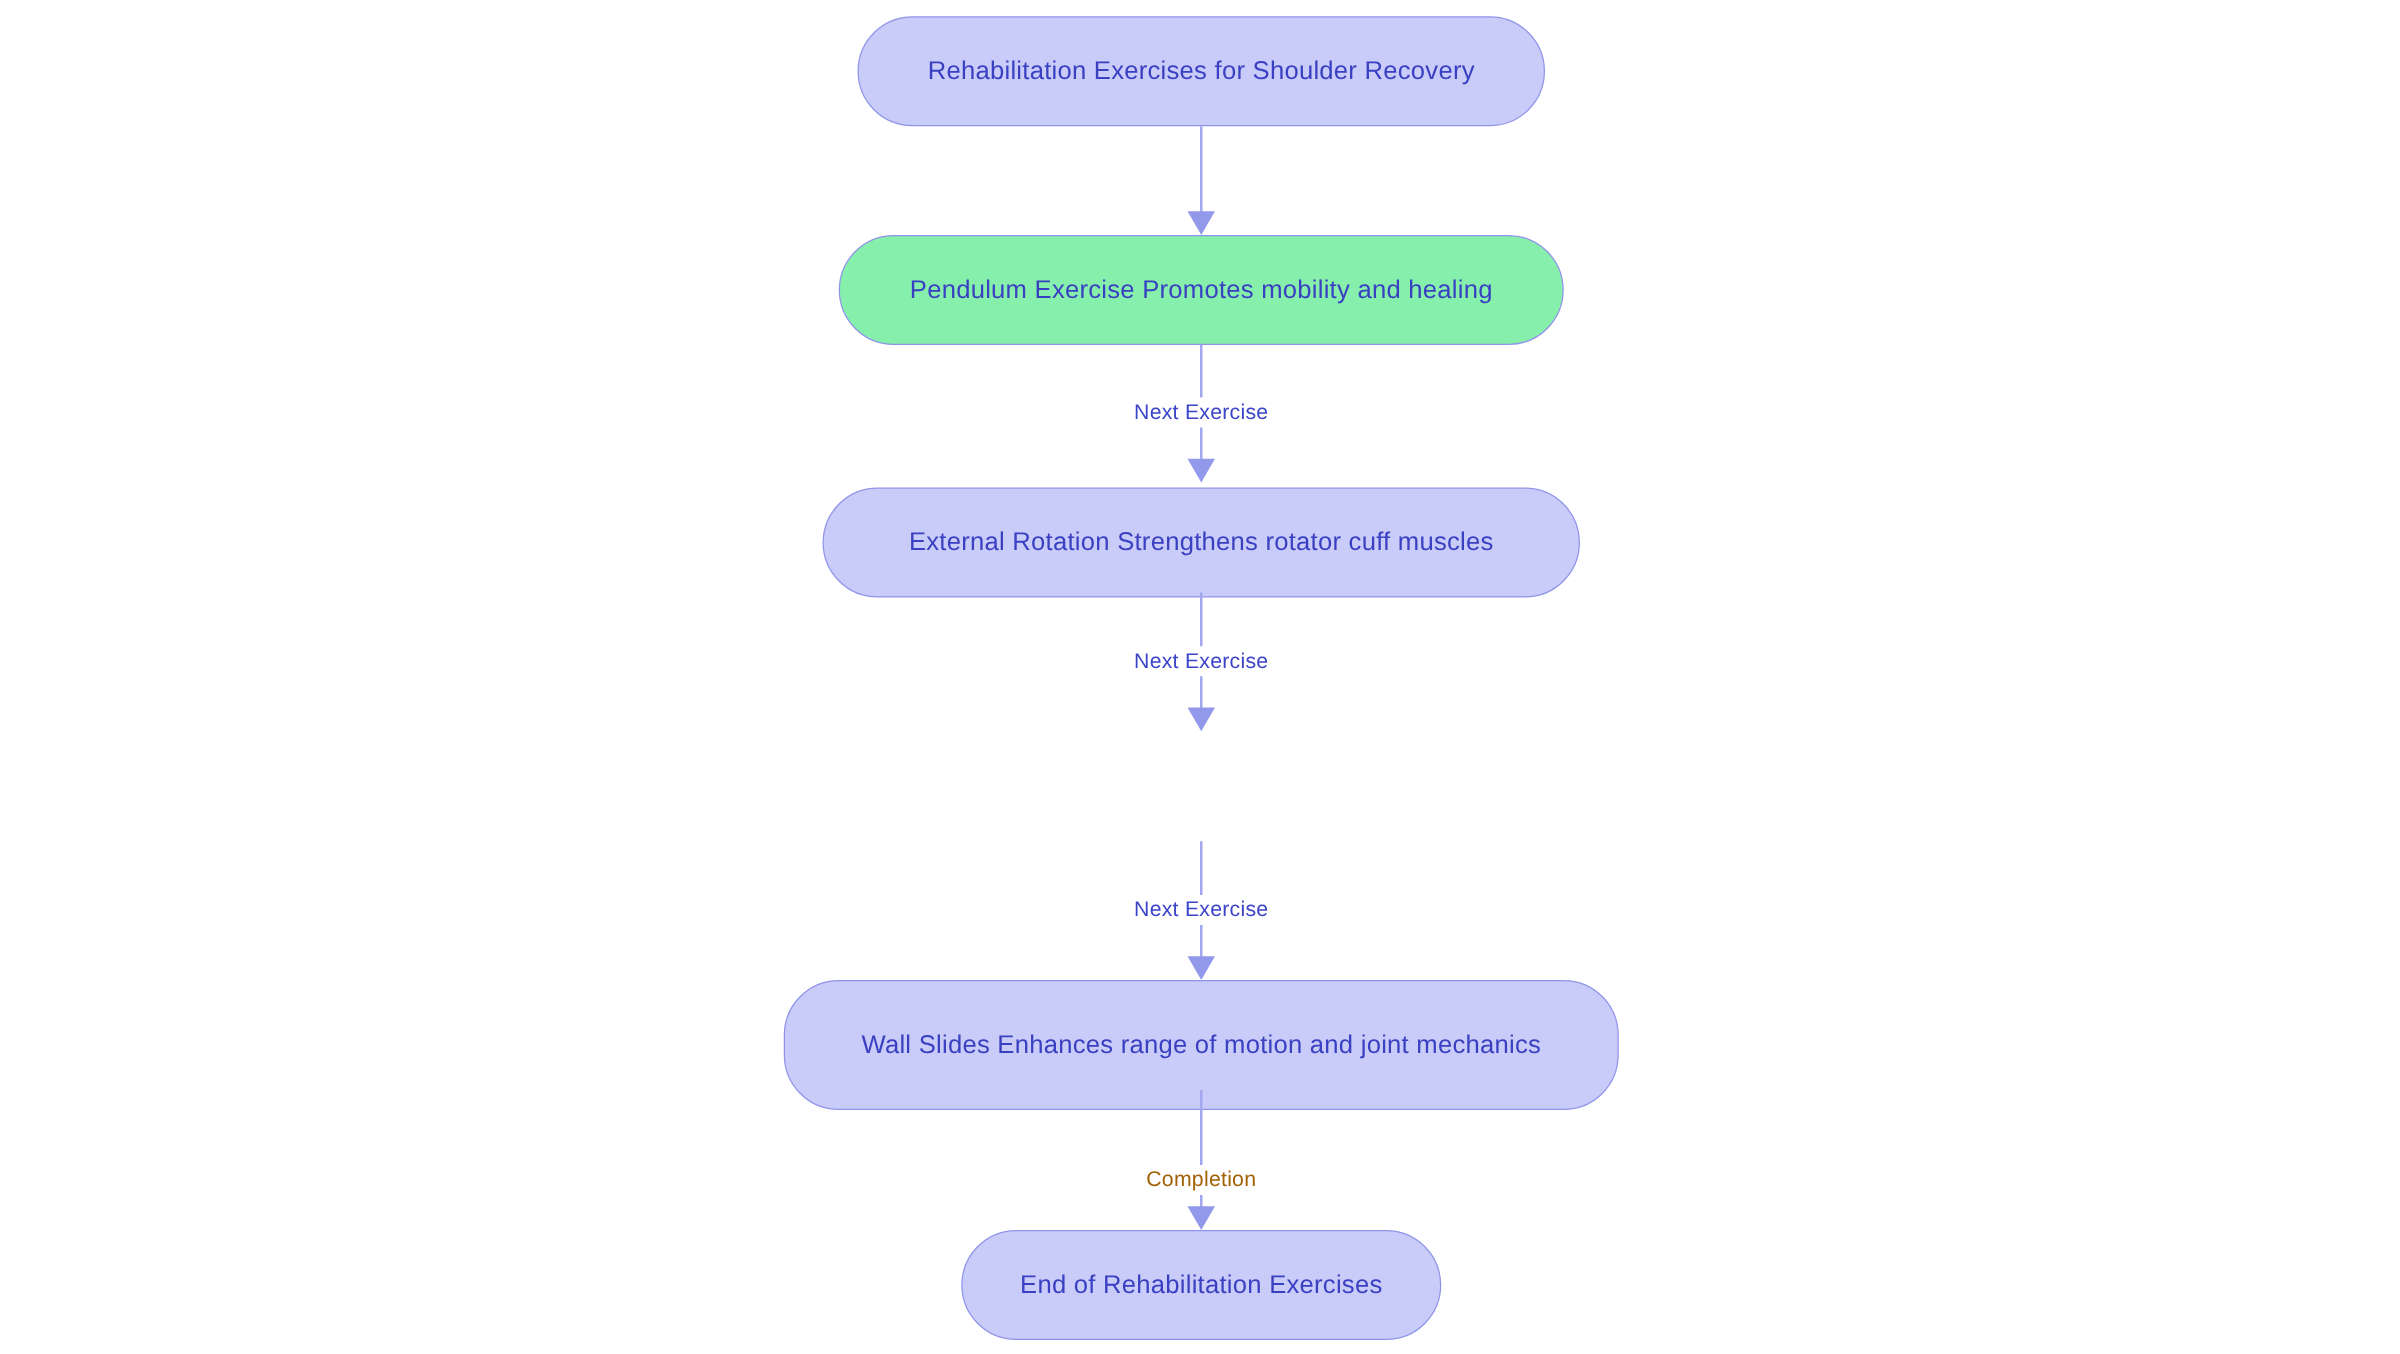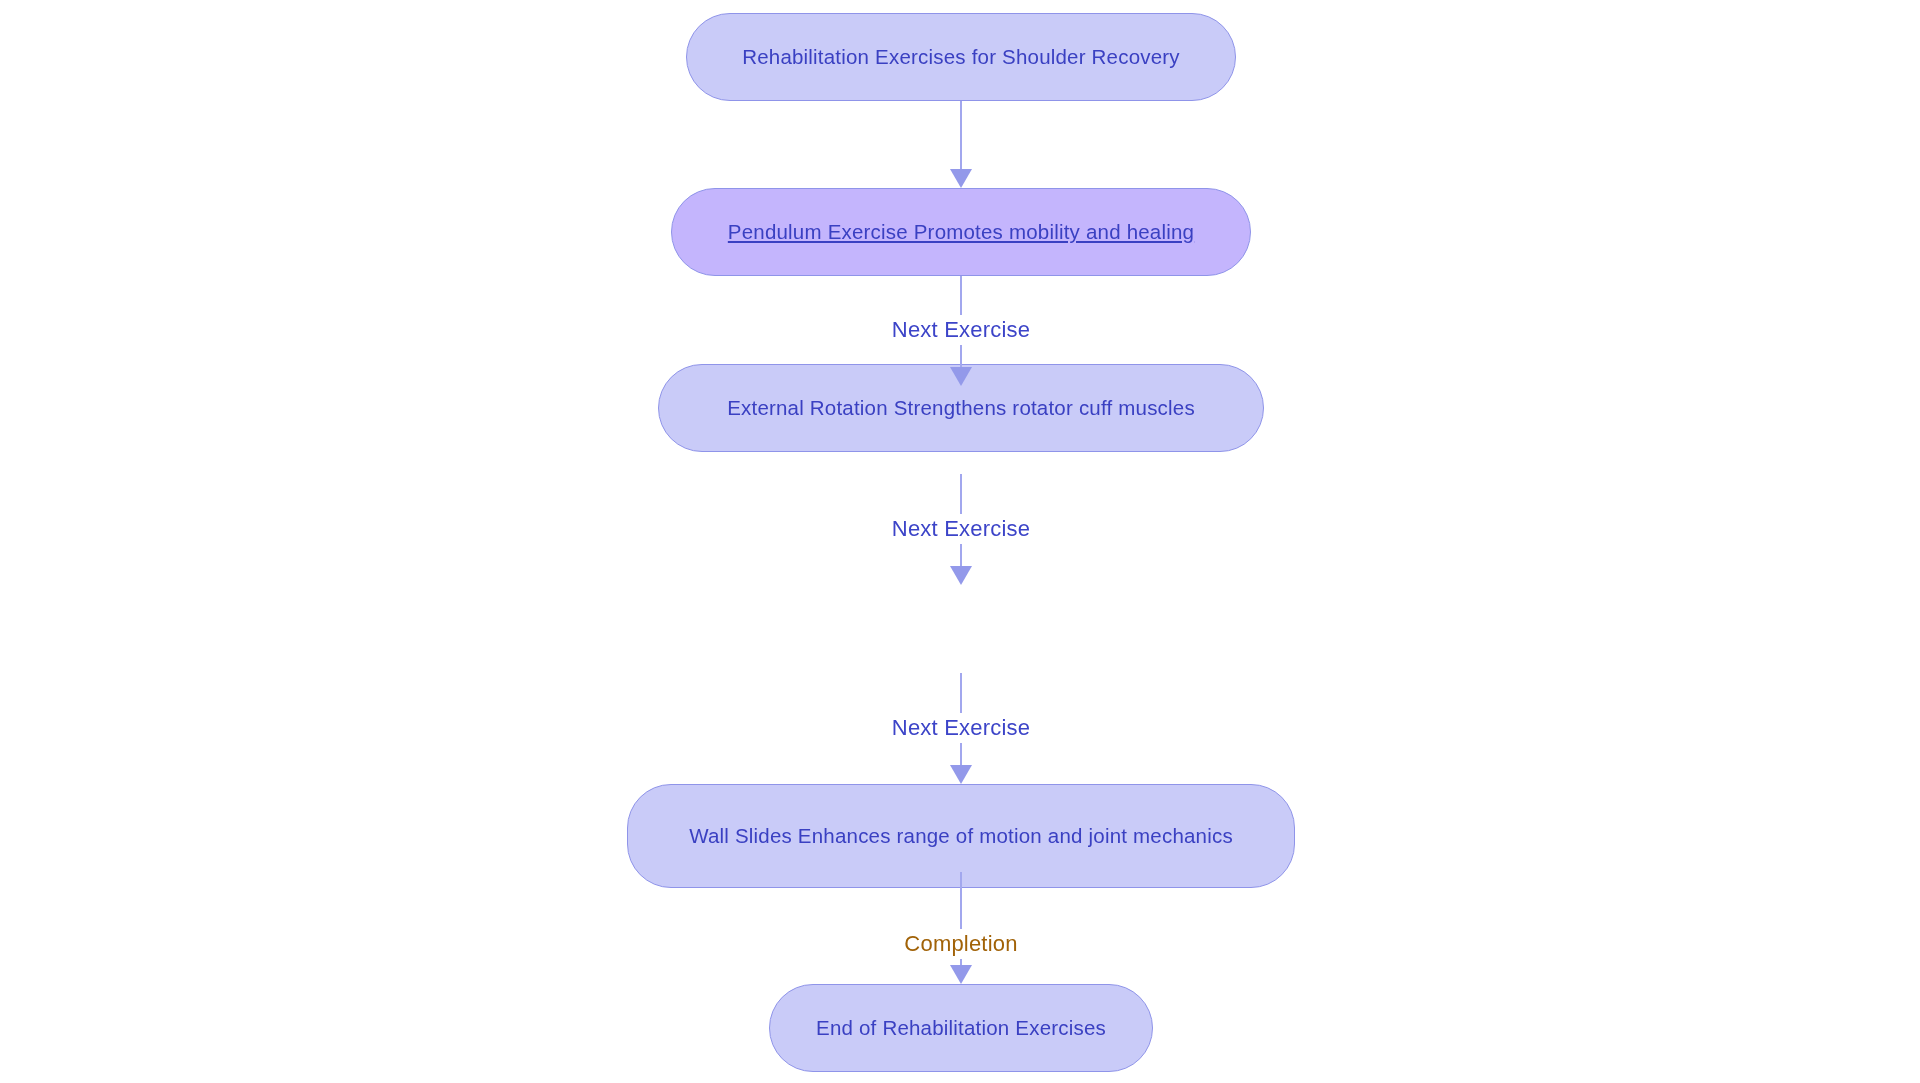--- a/index.html
+++ b/index.html
@@ -46,33 +46,33 @@
     height: 0;
     border-left: 11px solid transparent;
     border-right: 11px solid transparent;
     border-top: 19px solid #9399ea;
   }
   .edge-label {
     position: absolute;
     transform: translate(-50%, -50%);
     background: #ffffff;
     color: #3c44c8;
-    font-size: 22px;
+    font-size: 17px;
     letter-spacing: 0.2px;
     padding: 2px 8px;
     white-space: nowrap;
   }
 </style>
 </head>
 <body>
 
 <div id="stage" style="background: rgb(255, 255, 255); padding-left: 16px;">
     <div class="flow-node" style="left: 686px; top: 13px; width: 550px; height: 88px; background: rgb(201, 203, 248); border-color: rgb(143, 148, 233); color: rgb(58, 64, 194);">Rehabilitation Exercises for Shoulder Recovery</div>
-    <div class="flow-node" style="left: 671px; top: 188px; width: 580px; height: 88px; background: #c4b5fd; border-color: rgb(143, 148, 233); color: rgb(58, 64, 194); text-decoration: underline;">Pendulum Exercise Promotes mobility and healing</div>
-    <div class="flow-node" style="left: 658px; top: 364px; width: 606px; height: 88px; background: rgb(201, 203, 248); border-color: rgb(143, 148, 233); color: rgb(58, 64, 194);">External Rotation Strengthens rotator cuff muscles</div>
+    <div class="flow-node" style="left: 671px; top: 188px; width: 580px; height: 88px; background: #86efac; border-color: rgb(143, 148, 233); color: rgb(58, 64, 194);">Pendulum Exercise Promotes mobility and healing</div>
+    <div class="flow-node" style="left: 658px; top: 390px; width: 606px; height: 88px; background: rgb(201, 203, 248); border-color: rgb(143, 148, 233); color: rgb(58, 64, 194);">External Rotation Strengthens rotator cuff muscles</div>
     <div class="flow-node" style="left: 627px; top: 784px; width: 668px; height: 104px; background: rgb(201, 203, 248); border-color: rgb(143, 148, 233); color: rgb(58, 64, 194);">Wall Slides Enhances range of motion and joint mechanics</div>
     <div class="flow-node" style="left: 769px; top: 984px; width: 384px; height: 88px; background: rgb(201, 203, 248); border-color: rgb(143, 148, 233); color: rgb(58, 64, 194); text-align: center;">End of Rehabilitation Exercises</div>
     <div class="edge-line" style="left: 959.75px; top: 101px; height: 70px; background: rgb(162, 167, 238);"></div>
     <div class="edge-head" style="left: 950px; top: 169px; border-top-color: rgb(147, 153, 234);"></div>
     <div class="edge-line" style="left: 959.75px; top: 276px; height: 93px; background: rgb(162, 167, 238);"></div>
     <div class="edge-head" style="left: 950px; top: 367px; border-top-color: rgb(147, 153, 234);"></div>
     <div class="edge-label" style="left: 961px; top: 330px; color: rgb(60, 68, 200);">Next Exercise</div>
     <div class="edge-line" style="left: 959.75px; top: 474px; height: 94px; background: rgb(162, 167, 238);"></div>
     <div class="edge-head" style="left: 950px; top: 566px; border-top-color: rgb(147, 153, 234);"></div>
     <div class="edge-label" style="left: 961px; top: 529px; color: rgb(60, 68, 200);">Next Exercise</div>

